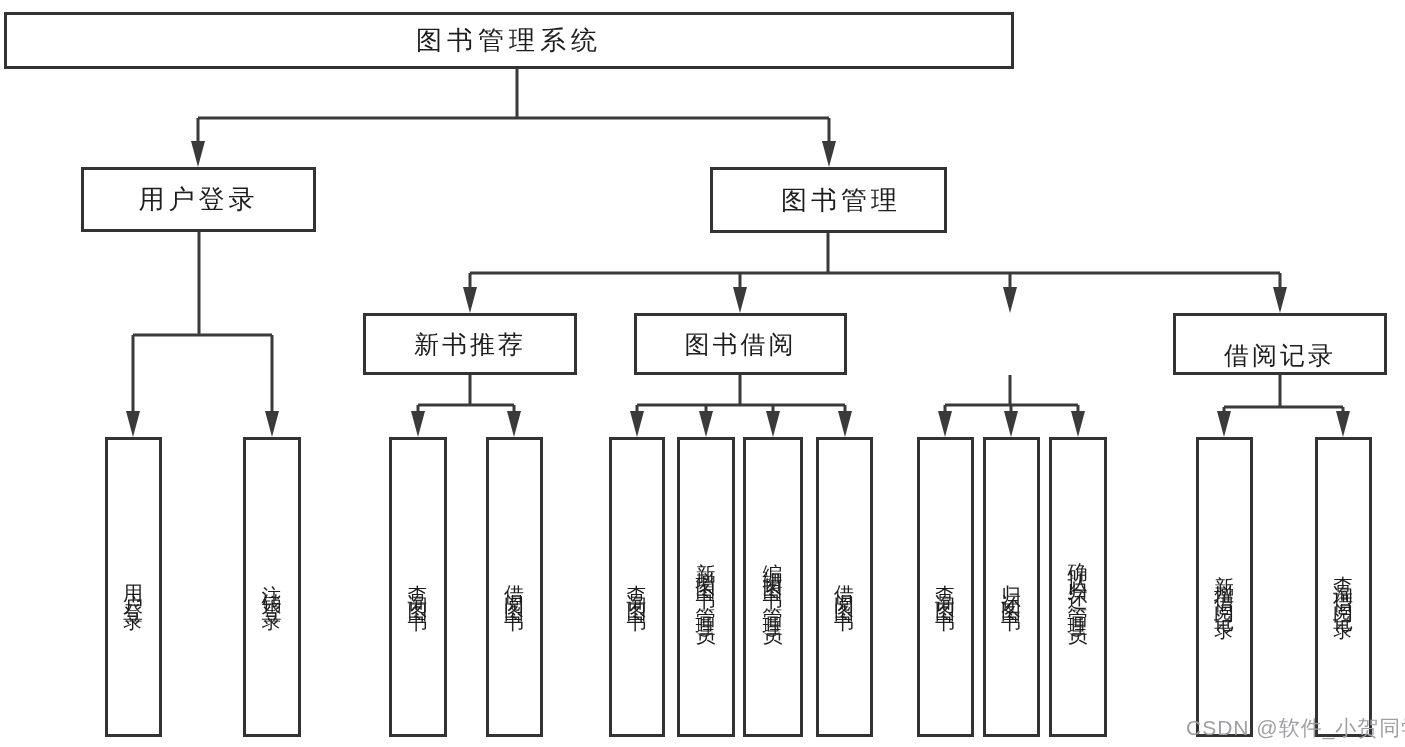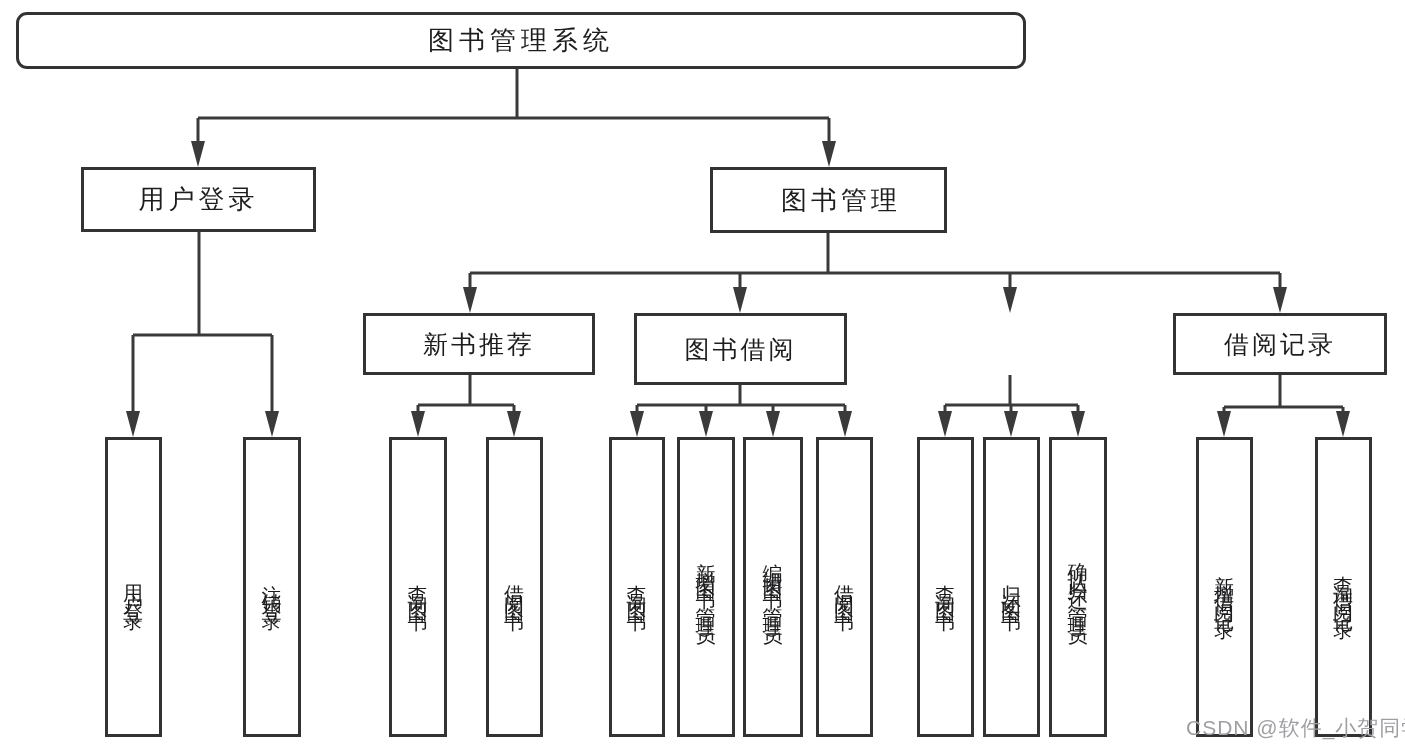--- a/index.html
+++ b/index.html
@@ -74,38 +74,38 @@
              M1003 287 L1017 287 L1010 313 Z  M1273 287 L1287 287 L1280 313 Z
              M126 411 L140 411 L133 437 Z  M265 411 L279 411 L272 437 Z
              M411 411 L425 411 L418 437 Z  M507 411 L521 411 L514 437 Z
              M630 411 L644 411 L637 437 Z  M699 411 L713 411 L706 437 Z
              M766 411 L780 411 L773 437 Z  M838 411 L852 411 L845 437 Z
              M938 411 L952 411 L945 437 Z  M1004 411 L1018 411 L1011 437 Z
              M1071 411 L1085 411 L1078 437 Z
              M1217 411 L1231 411 L1224 437 Z  M1336 411 L1350 411 L1343 437 Z"></path>
   </svg>
 
-  <div class="node root" style="left:16px; top:12px; width:1010px; height:57px;border-radius:11px;">
+  <div class="node root" style="left:4px; top:12px; width:1010px; height:57px;">
     <span>图书管理系统</span>
   </div>
 
   <div class="node branch" style="left:81px; top:167px; width:235px; height:65px;">
     <span>用户登录</span>
   </div>
   <div class="node branch" style="left:710px; top:167px; width:237px; height:66px;padding-left:25px;">
     <span>图书管理</span>
   </div>
 
-  <div class="node group" style="left:363px; top:313px; width:232px; height:62px;text-align:center;">
+  <div class="node group" style="left:363px; top:313px; width:214px; height:62px;text-align:center;">
     <span>新书推荐</span>
   </div>
-  <div class="node group" style="left:634px; top:313px; width:213px; height:72px;">
+  <div class="node group" style="left:634px; top:313px; width:213px; height:62px;">
     <span>图书借阅</span>
   </div>
-  <div class="node group" style="left:1173px; top:313px; width:214px; height:62px;">
+  <div class="node group" style="left:1173px; top:313px; width:214px; height:62px;align-items:flex-end;">
     <span>借阅记录</span>
   </div>
 
   <div class="node leaf" style="left:105px;">
     <span class="vtext">用户登录</span>
   </div>
   <div class="node leaf" style="left:243px; width:58px;">
     <span class="vtext">注销登录</span>
   </div>
 

